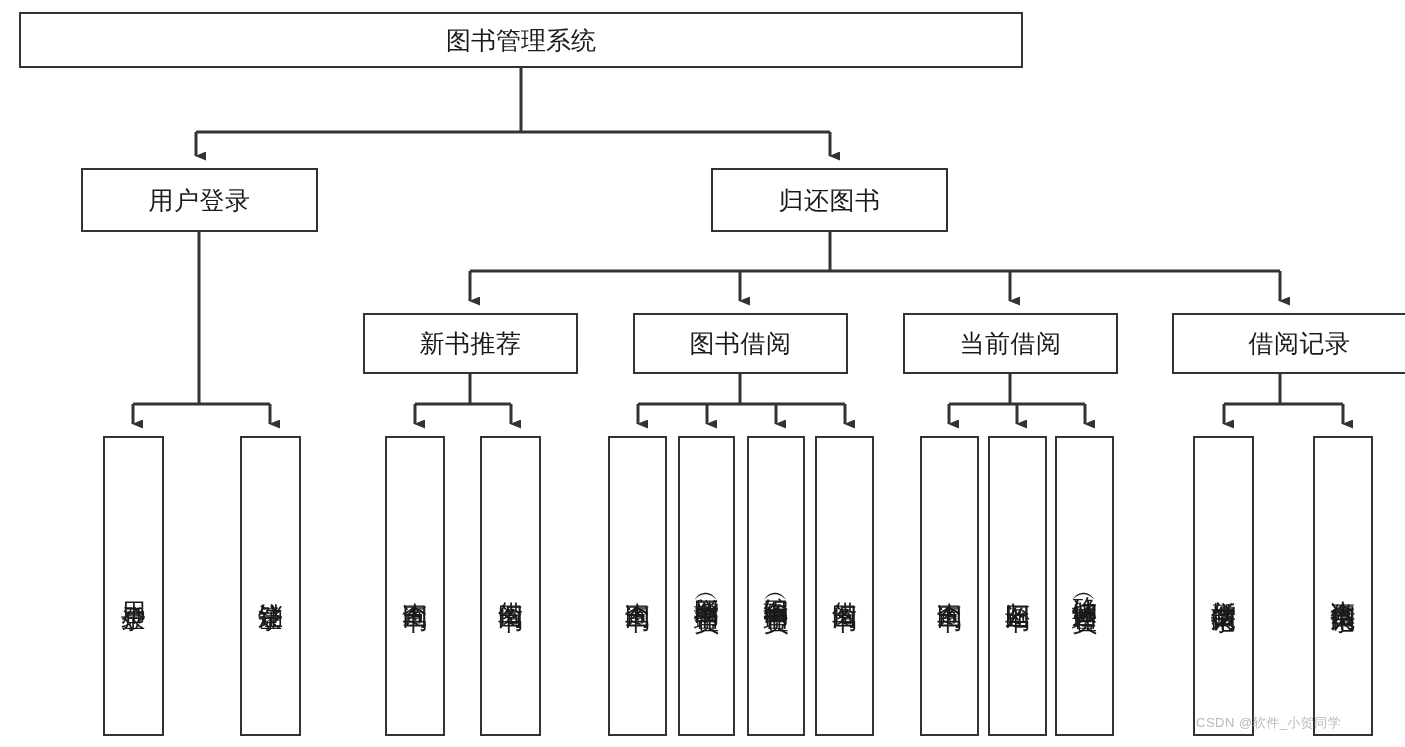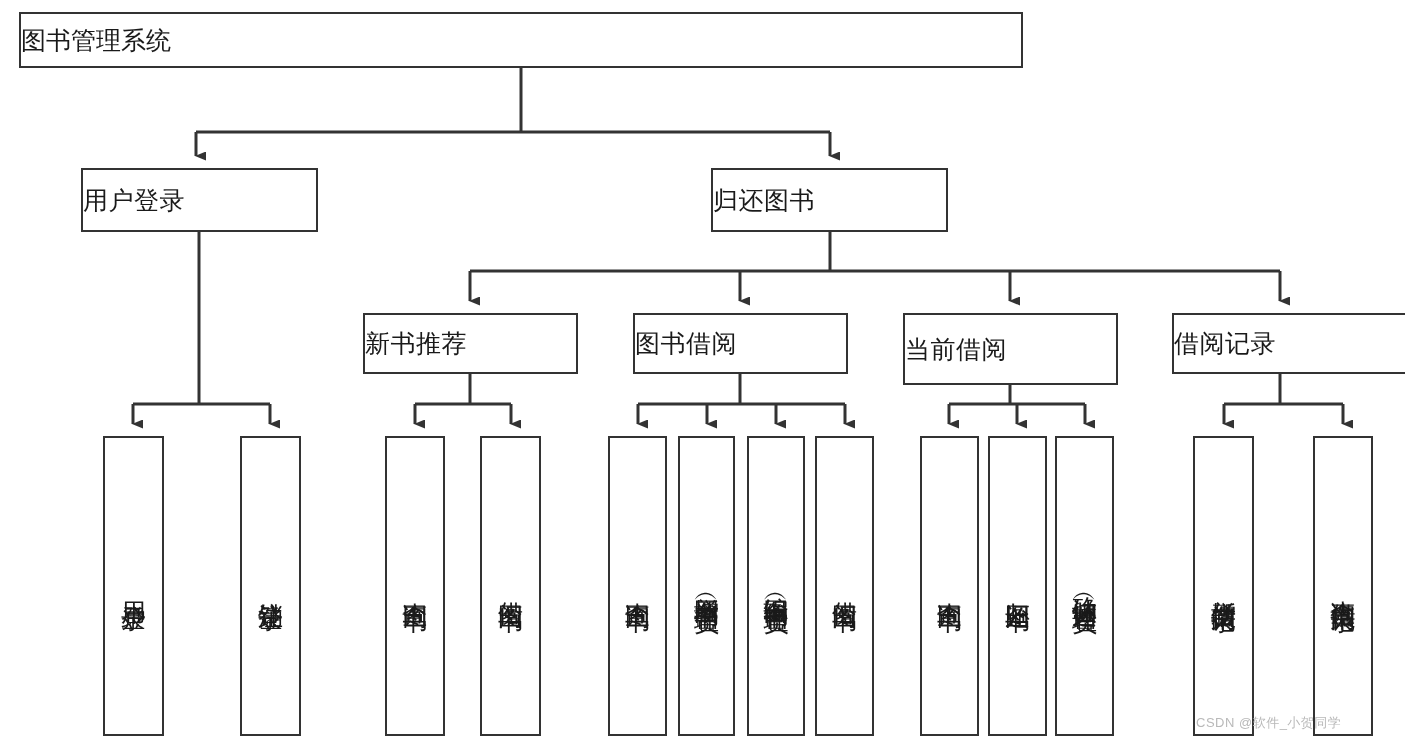--- a/index.html
+++ b/index.html
@@ -25,21 +25,21 @@
     height: 747px;
     pointer-events: none;
   }
   .node {
     position: absolute;
     box-sizing: border-box;
     border: 2.5px solid #333333;
     background: #ffffff;
     display: flex;
     align-items: center;
-    justify-content: flex-start;
+    justify-content: center;
     color: #1a1a1a;
   }
   .node.horiz {
     font-size: 25px;
     line-height: 1.15;
     letter-spacing: 0.5px;
   }
   .node.root {
     font-size: 25px;
   }
@@ -129,21 +129,21 @@
   <div class="node horiz" id="node-l2-1" style="left: 711px; top: 168px; width: 237px; height: 64px;">
     <span>归还图书</span>
   </div>
 
   <div class="node horiz" id="node-l3-0" style="left: 363px; top: 313px; width: 215px; height: 61px;">
     <span>新书推荐</span>
   </div>
   <div class="node horiz" id="node-l3-1" style="left: 633px; top: 313px; width: 215px; height: 61px;">
     <span>图书借阅</span>
   </div>
-  <div class="node horiz" id="node-l3-2" style="left: 903px; top: 313px; width: 215px; height: 72px;">
+  <div class="node horiz" id="node-l3-2" style="left: 903px; top: 313px; width: 215px; height: 61px;">
     <span>当前借阅</span>
   </div>
   <div class="node horiz" id="node-l3-3" style="left: 1172px; top: 313px; width: 255px; height: 61px;">
     <span>借阅记录</span>
   </div>
 
   <div class="node leaf" id="node-leaf-0" style="left: 103px; top: 436px; width: 61px; height: 300px;">
     <span class="vtext">用户登录</span>
   </div>
   <div class="node leaf" id="node-leaf-1" style="left: 240px; top: 436px; width: 61px; height: 300px;">

